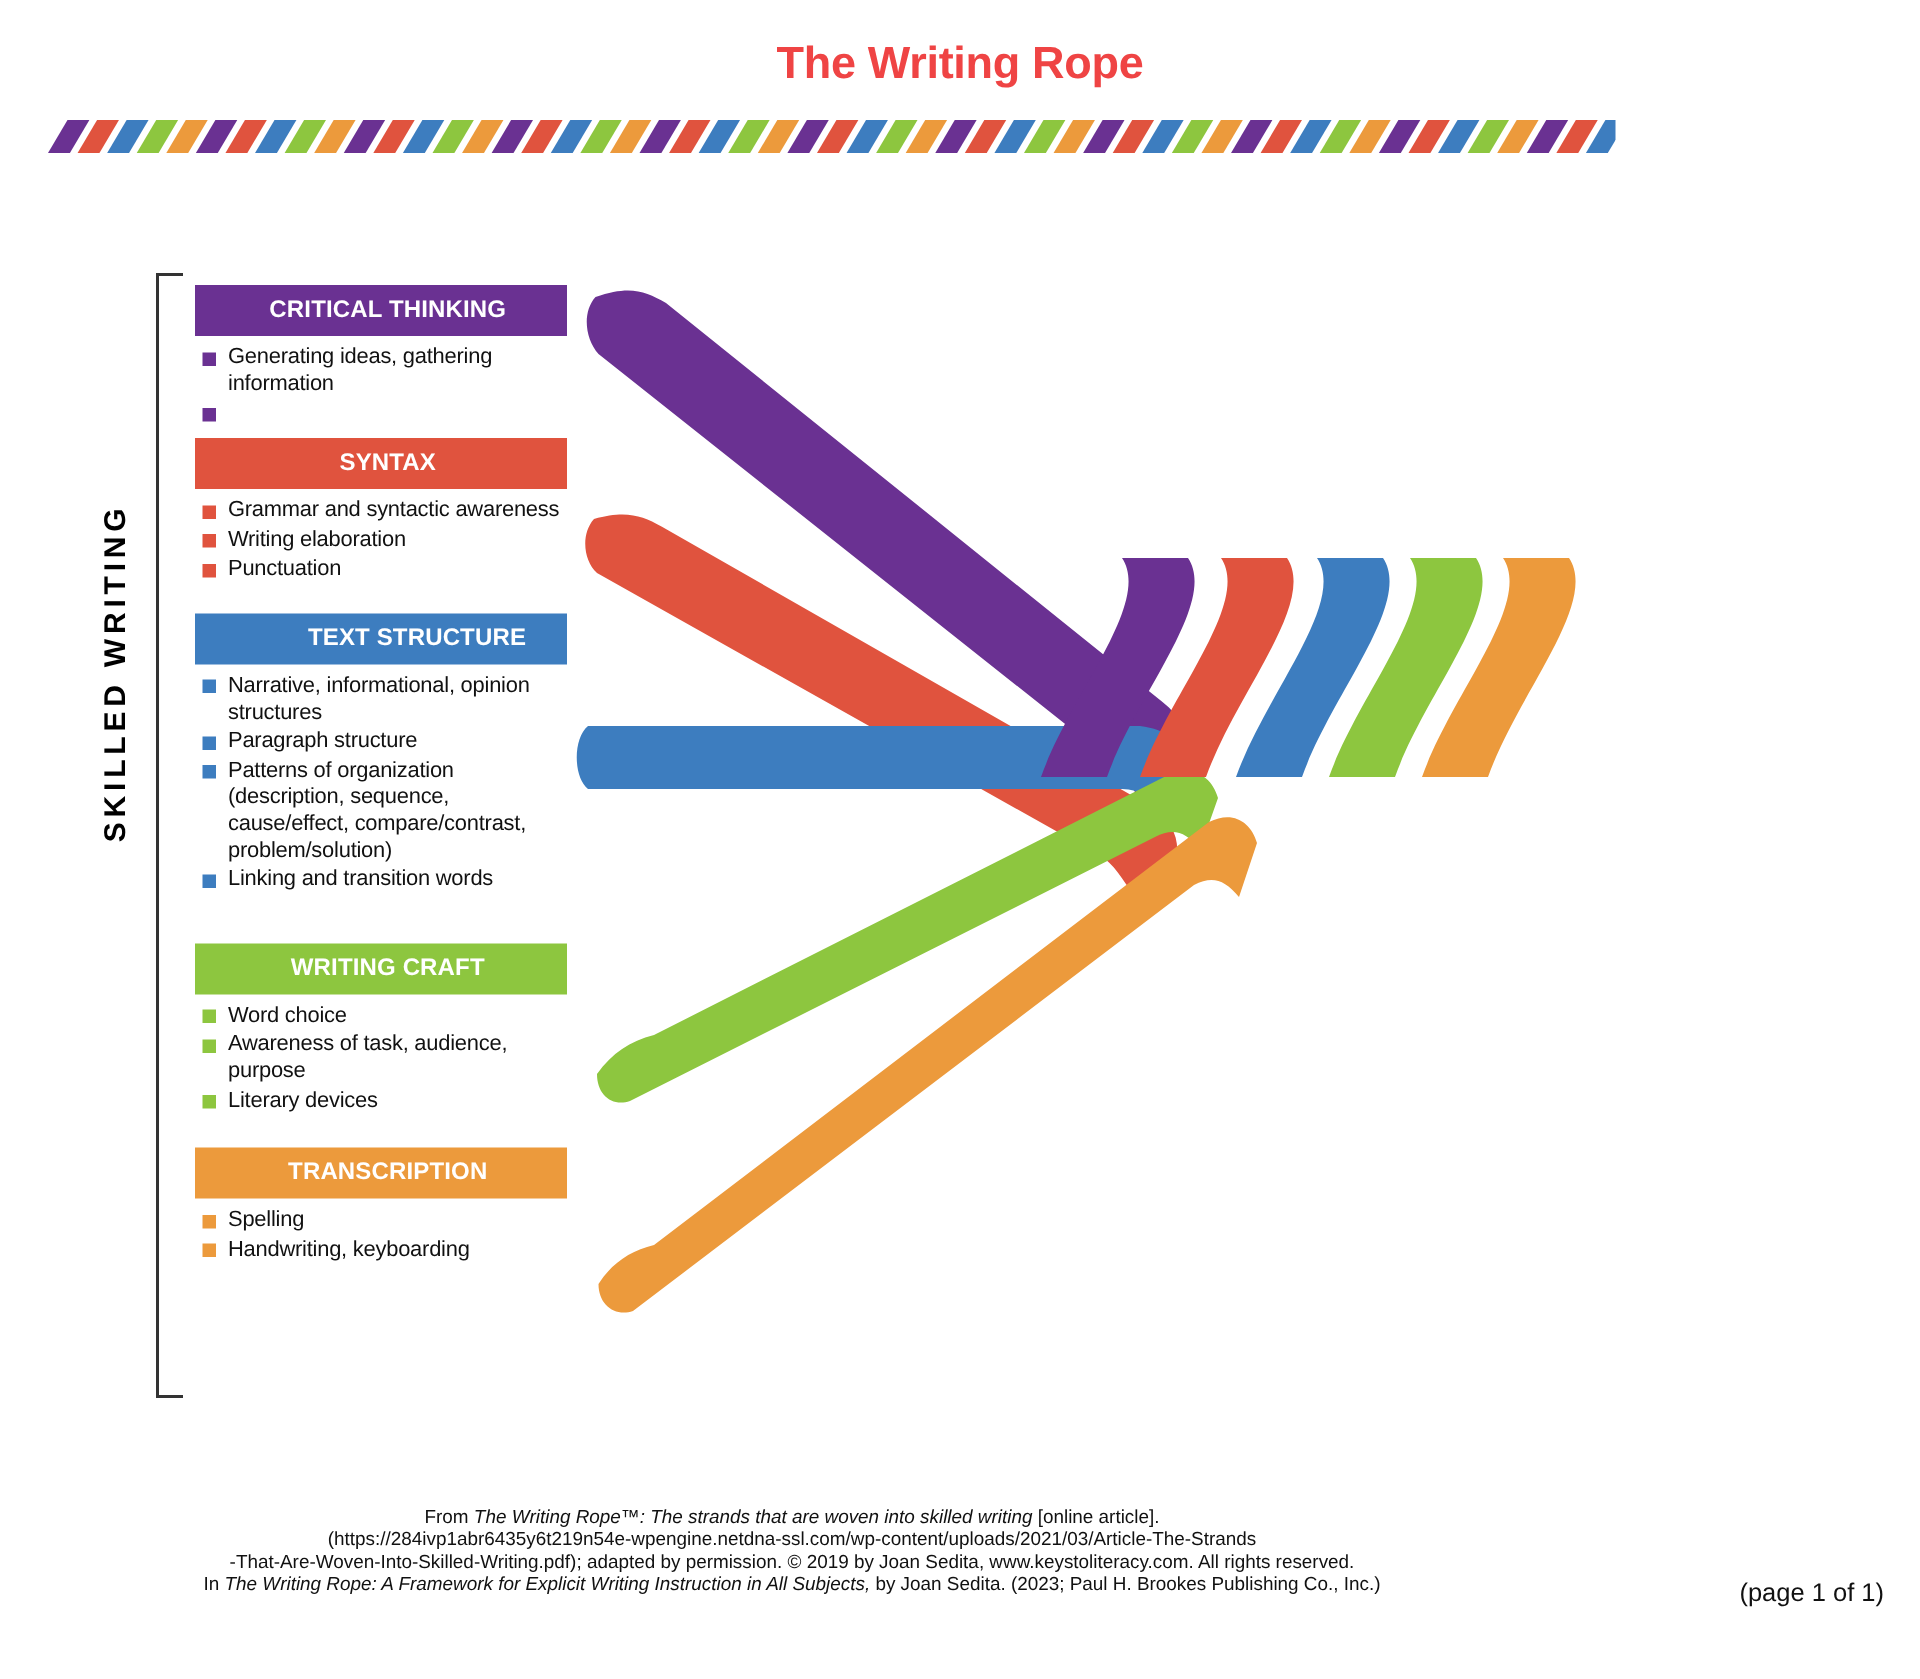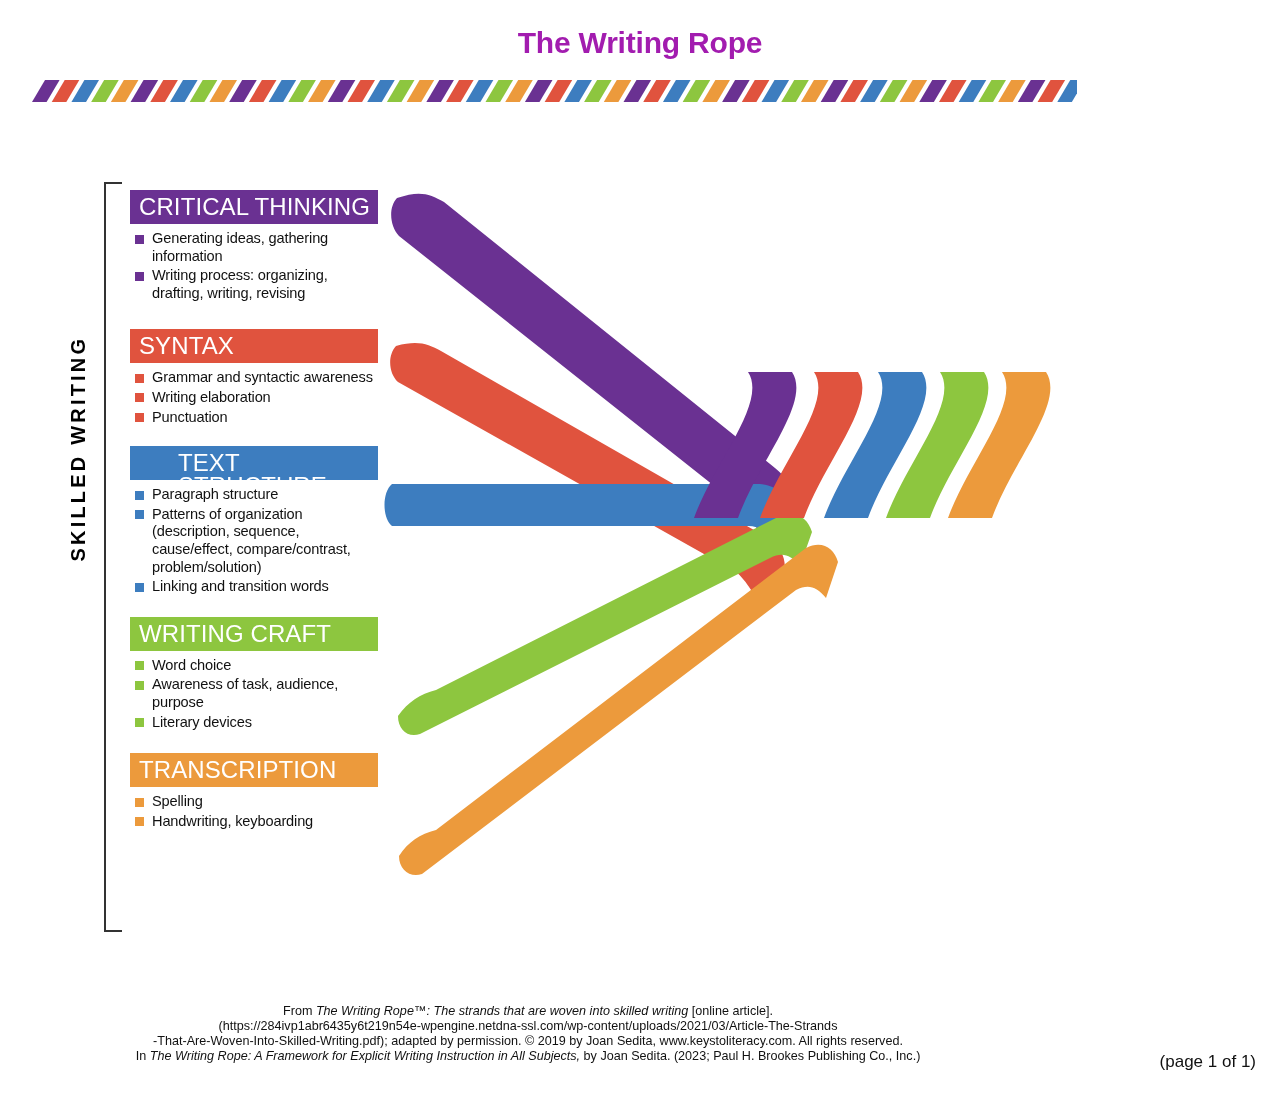--- a/index.html
+++ b/index.html
@@ -19,21 +19,21 @@
   
   .page-title {
     position: absolute;
     top: 26px;
     left: 0;
     width: 1280px;
     text-align: center;
     font-size: 30px;
     font-weight: bold;
     letter-spacing: -0.2px;
-    color: #a21caf;
+    color: #ef4444;
   }
 
   
   .rope-divider {
     position: absolute;
     left: 32px;
     top: 80px;
     width: 1045px;
     height: 22px;
   }
@@ -79,28 +79,29 @@
   .strands {
     position: absolute;
     left: 130px;
     top: 40px;
     width: 252px;
   }
   .strand { margin-bottom: 0px; }
 
   .strand-header {
     color: #ffffff;
-    font-size: 24px;
-    font-weight: normal;
+    font-size: 16px;
+    font-weight: bold;
     letter-spacing: 0.1px;
     padding: 5px 0 6px 9px;
     box-sizing: border-box;
     height: 34px;
     line-height: 23px;
     width: 248px;
+    text-align: center;
   }
 
   .strand-list {
     list-style: none;
     margin: 0;
     padding: 6px 0 0 0;
   }
   .strand-list li {
     position: relative;
     padding-left: 22px;
@@ -235,47 +236,48 @@
         <path d="M 1046 222 C 1066 252 1012 312 992 368 L 948 368 C 968 312 1022 252 1002 222 Z" fill="#EC9A3C"></path>
       </g>
   </svg>
 
   <div class="strands">
 
     <div class="strand">
       <div class="strand-header" style="background: rgb(106, 49, 146);">CRITICAL THINKING</div>
       <ul class="strand-list">
         <li><span class="bullet" style="background: rgb(106, 49, 146);"></span><span>Generating ideas, gathering information</span></li>
-        <li><span class="bullet" style="background: rgb(106, 49, 146);"></span><span>Writing process: organizing, drafting, writing, revising</span></li>
+        <li><span class="bullet" style="background: rgb(106, 49, 146);"></span></li>
       </ul>
     </div>
     <div class="gap-ct"></div>
 
     <div class="strand">
       <div class="strand-header" style="background: rgb(224, 83, 62);">SYNTAX</div>
       <ul class="strand-list">
         <li><span class="bullet" style="background: rgb(224, 83, 62);"></span><span>Grammar and syntactic awareness</span></li>
         <li><span class="bullet" style="background: rgb(224, 83, 62);"></span><span>Writing elaboration</span></li>
         <li><span class="bullet" style="background: rgb(224, 83, 62);"></span><span>Punctuation</span></li>
       </ul>
     </div>
     <div class="gap-sy"></div>
 
     <div class="strand">
       <div class="strand-header" style="background: rgb(61, 125, 191); padding-left: 48px;">TEXT STRUCTURE</div>
       <ul class="strand-list">
+        <li><span class="bullet" style="background: rgb(61, 125, 191);"></span><span>Narrative, informational, opinion structures</span></li>
         <li><span class="bullet" style="background: rgb(61, 125, 191);"></span><span>Paragraph structure</span></li>
         <li><span class="bullet" style="background: rgb(61, 125, 191);"></span><span>Patterns of organization (description, sequence, cause/effect, compare/contrast, problem/solution)</span></li>
         <li><span class="bullet" style="background: rgb(61, 125, 191);"></span><span>Linking and transition words</span></li>
       </ul>
     </div>
     <div class="gap-ts"></div>
 
     <div class="strand">
-      <div class="strand-header" style="background: rgb(141, 198, 63);">WRITING CRAFT</div>
+      <div class="strand-header" style="background: rgb(141, 198, 63); margin-top: 12px;">WRITING CRAFT</div>
       <ul class="strand-list">
         <li><span class="bullet" style="background: rgb(141, 198, 63);"></span><span>Word choice</span></li>
         <li><span class="bullet" style="background: rgb(141, 198, 63);"></span><span>Awareness of task, audience, purpose</span></li>
         <li><span class="bullet" style="background: rgb(141, 198, 63);"></span><span>Literary devices</span></li>
       </ul>
     </div>
     <div class="gap-wc"></div>
 
     <div class="strand">
       <div class="strand-header" style="background: rgb(236, 154, 60);">TRANSCRIPTION</div>

